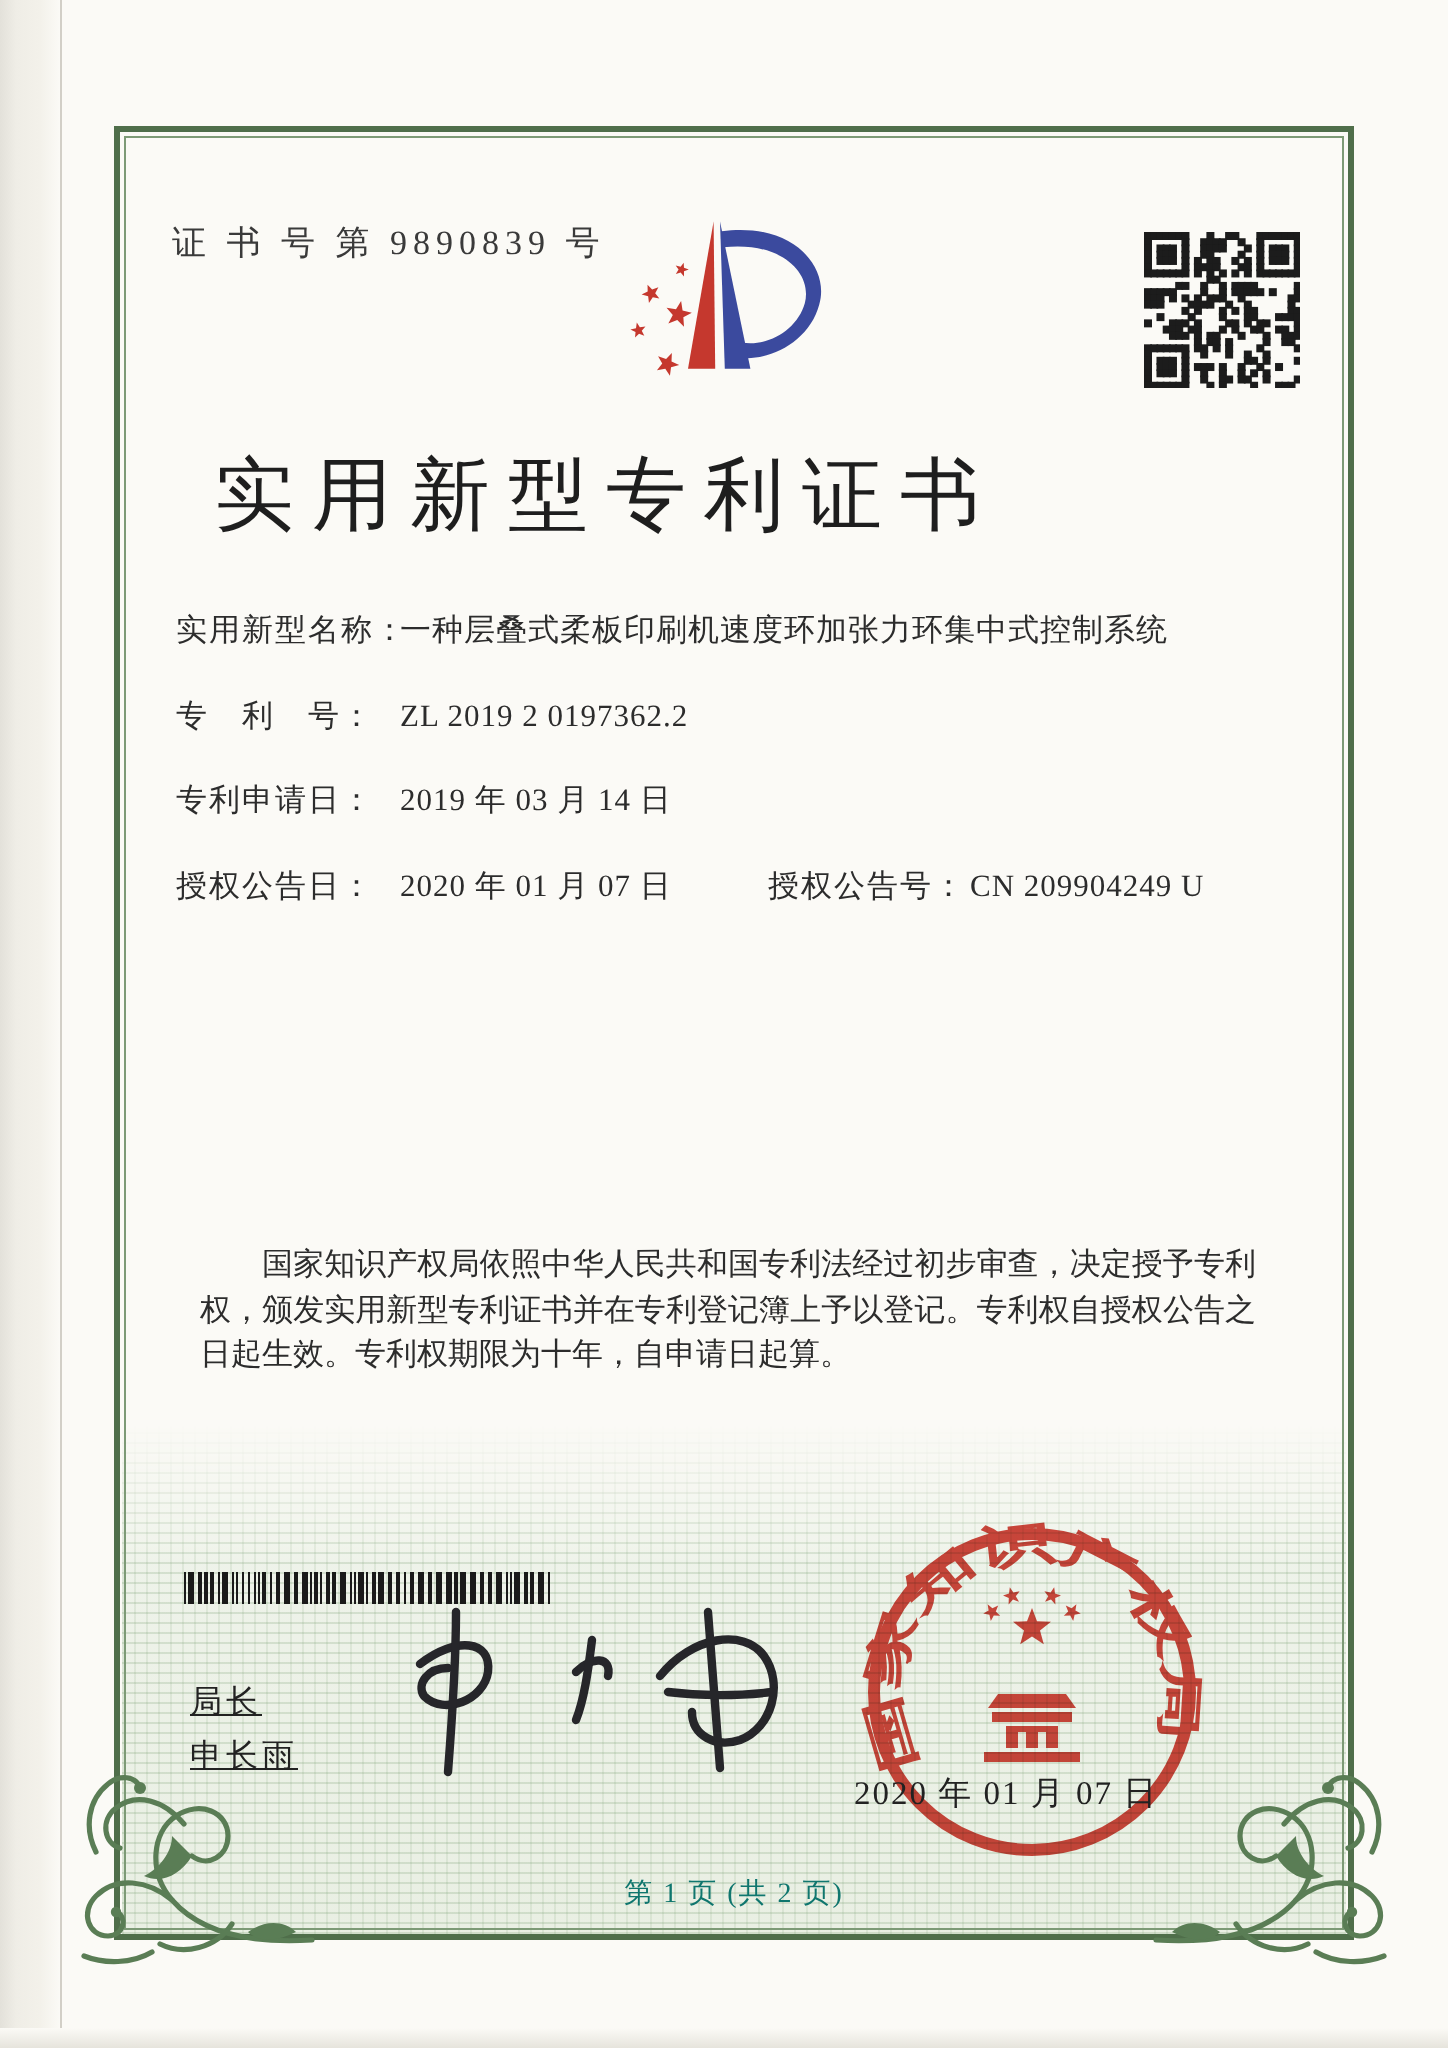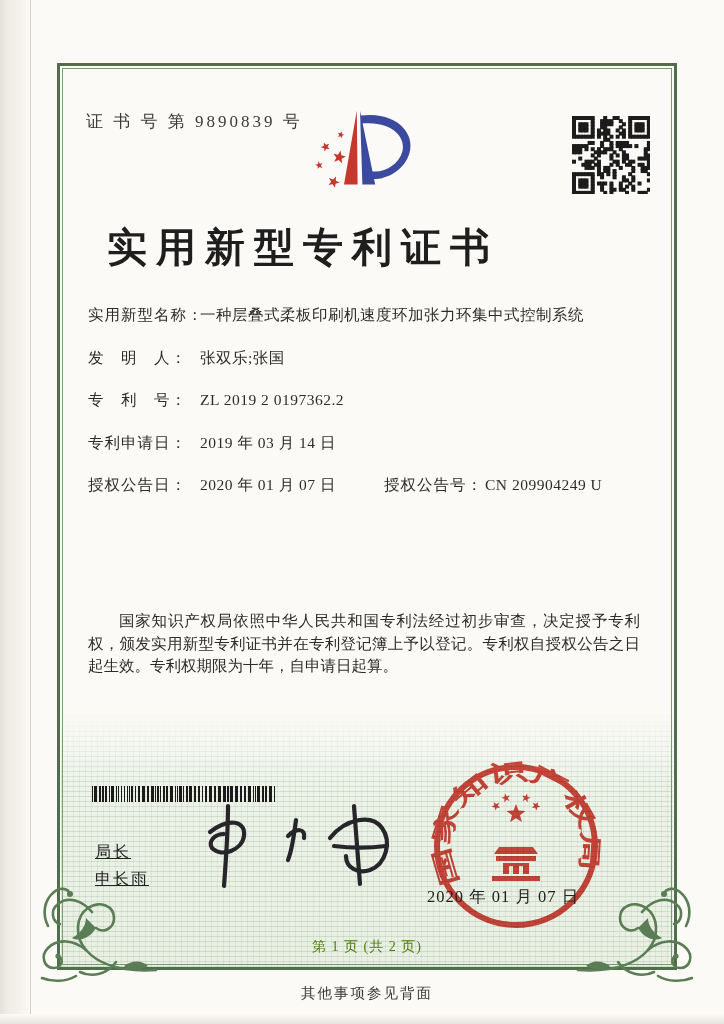--- a/index.html
+++ b/index.html
@@ -18,40 +18,40 @@
       repeating-linear-gradient(0deg, rgba(104,146,96,.20) 0 1px, transparent 1px 5px),
       repeating-linear-gradient(90deg, rgba(104,146,96,.12) 0 1px, transparent 1px 6px),
       linear-gradient(#f0f4ec,#e9efe3);
     -webkit-mask-image:linear-gradient(transparent,#000 70px);
     mask-image:linear-gradient(transparent,#000 70px);}
   .flourish{position:absolute;z-index:3;}
   .cert-no{position:absolute;left:86px;top:110px;font-size:17px;letter-spacing:3px;color:#3a3a3a;z-index:4;}
   .logo{position:absolute;left:300px;top:106px;z-index:4;}
   .qr{position:absolute;left:572px;top:116px;z-index:4;}
   .title{position:absolute;left:57px;width:492px;top:220px;text-align:center;font-size:40px;
-    font-weight:700;letter-spacing:9px;color:#1e1e1e;z-index:4;}
+    font-weight:400;letter-spacing:9px;color:#1e1e1e;z-index:4;}
   .fields{position:absolute;left:88px;top:305px;width:552px;z-index:4;font-size:15.5px;color:#2c2c2c;}
   .fields .row{position:relative;display:flex;align-items:baseline;height:42.5px;}
   .fields .lbl{display:inline-block;width:112px;flex:0 0 112px;white-space:pre;letter-spacing:1px;}
   .fields .val{white-space:pre;letter-spacing:.5px;}
   .fields .pair2{position:absolute;left:284px;top:0;display:flex;align-items:baseline;margin-left:12px;}
   .fields .pair2 .lbl{width:auto;flex:none;margin-right:2px;}
   .paras{position:absolute;left:88px;width:552px;top:610px;z-index:4;font-size:15.5px;
     line-height:22.5px;color:#2c2c2c;text-align:justify;}
-  .paras p{margin:0;text-indent:2em;}
+  .paras p{margin:12px;text-indent:2em;}
   .barcode{position:absolute;left:92px;top:786px;z-index:4;}
   .commissioner{position:absolute;left:95px;top:838px;z-index:4;font-size:16px;color:#222;
     line-height:27px;letter-spacing:2px;text-decoration:underline;}
   .signature{position:absolute;left:188px;top:798px;z-index:4;}
   .seal{position:absolute;left:430px;top:760px;width:172px;height:172px;z-index:4;
     mix-blend-mode:multiply;opacity:.92;}
   .seal-date{position:absolute;left:427px;top:886px;width:190px;z-index:5;font-size:16.5px;
     color:#222;letter-spacing:1px;}
   .page-num{position:absolute;left:57px;width:620px;top:938px;text-align:center;font-size:14px;
-    color:#4d7c0f;z-index:4;letter-spacing:1px;}
+    color:#0f766e;z-index:4;letter-spacing:1px;}
   .back-note{position:absolute;left:57px;width:620px;top:984px;text-align:center;font-size:14.5px;
     color:#3a3a3a;z-index:4;letter-spacing:2px;}
 </style>
 </head>
 <body>
 
 <div class="page">
 
   <div class="scan-edge-left"></div>
   <div class="scan-edge-bottom"></div>
@@ -386,24 +386,20 @@
     </svg>
 
   <div class="title">实用新型专利证书</div>
 
   <div class="fields">
     <div class="row">
       <span class="lbl">实用新型名称：</span>
       <span class="val">一种层叠式柔板印刷机速度环加张力环集中式控制系统</span>
     </div>
     <div class="row">
-      <span class="lbl">发　明　人：</span>
-      <span class="val">张双乐;张国</span>
-    </div>
-    <div class="row">
       <span class="lbl">专　利　号：</span>
       <span class="val">ZL 2019 2 0197362.2</span>
     </div>
     <div class="row">
       <span class="lbl">专利申请日：</span>
       <span class="val">2019 年 03 月 14 日</span>
     </div>
     <div class="row">
       <span class="lbl">授权公告日：</span>
       <span class="val">2020 年 01 月 07 日</span>
@@ -508,15 +504,14 @@
       <rect x="66" y="96" width="40" height="5"></rect>
       <rect x="73" y="103" width="26" height="11"></rect>
       <rect x="62" y="116" width="48" height="5"></rect>
       <rect x="79" y="106" width="4" height="8" fill="#fdf6f4"></rect>
       <rect x="89" y="106" width="4" height="8" fill="#fdf6f4"></rect>
     </g>
   </svg>
   <div class="seal-date">2020 年 01 月 07 日</div>
 
   <div class="page-num">第 1 页 (共 2 页)</div>
-  <div class="back-note">其他事项参见背面</div>
 
 </div>
 
 </body></html>

